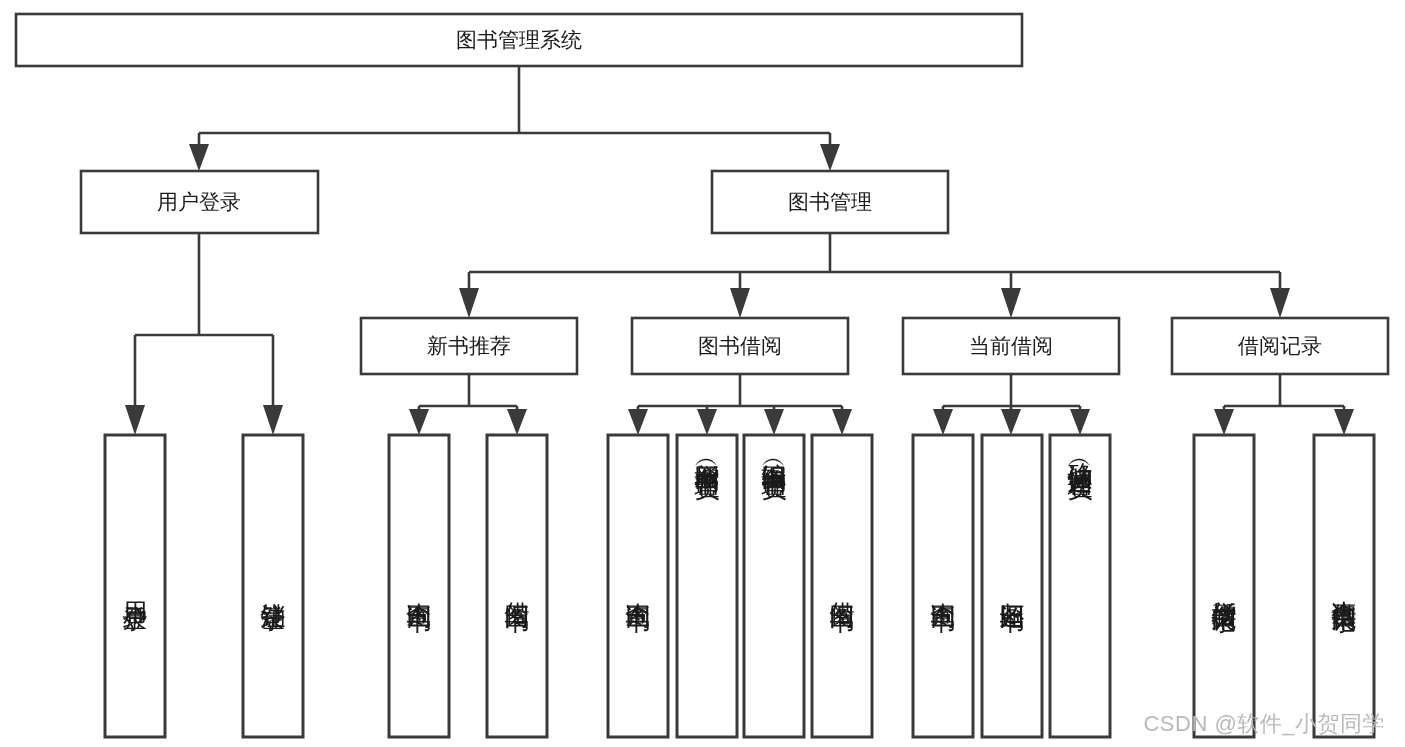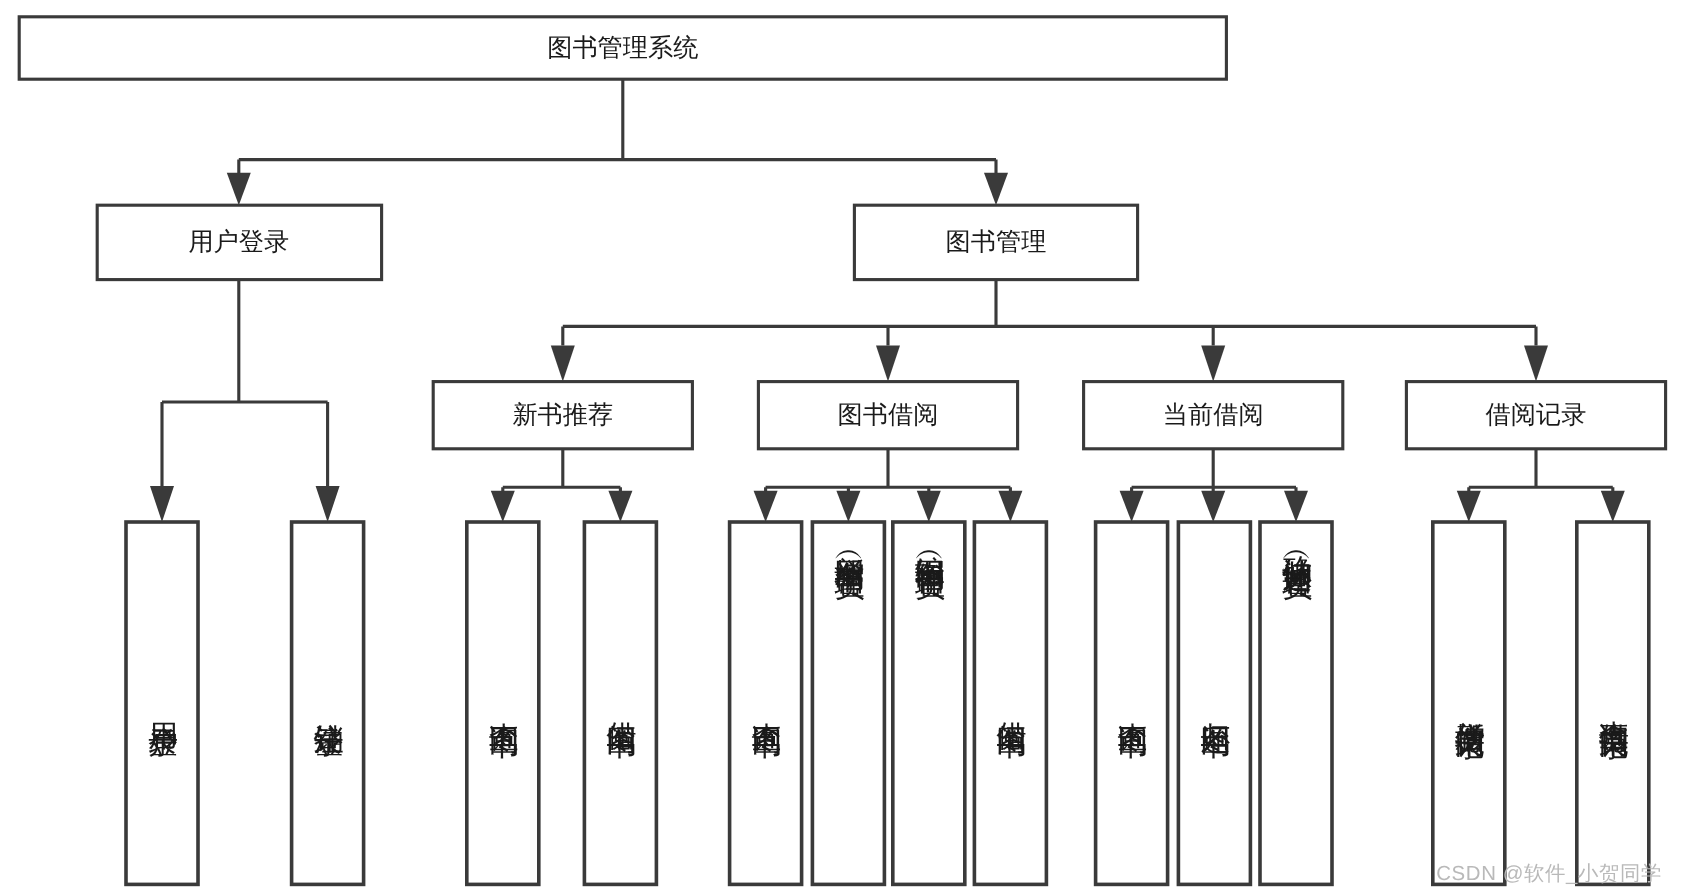--- a/index.html
+++ b/index.html
@@ -67,21 +67,21 @@
     line-height: 1.08;
     letter-spacing: 2px;
     color: #1a1a1a;
     white-space: nowrap;
   }
   .watermark {
     position: absolute;
     right: 16px;
     bottom: 8px;
     font-family: "Liberation Sans", "DejaVu Sans", sans-serif;
-    font-size: 17px;
+    font-size: 22px;
     color: #b9b9b9;
     letter-spacing: 0.5px;
     white-space: nowrap;
   }
 </style>
 </head>
 <body>
 
 <div id="diagram-root">
 

